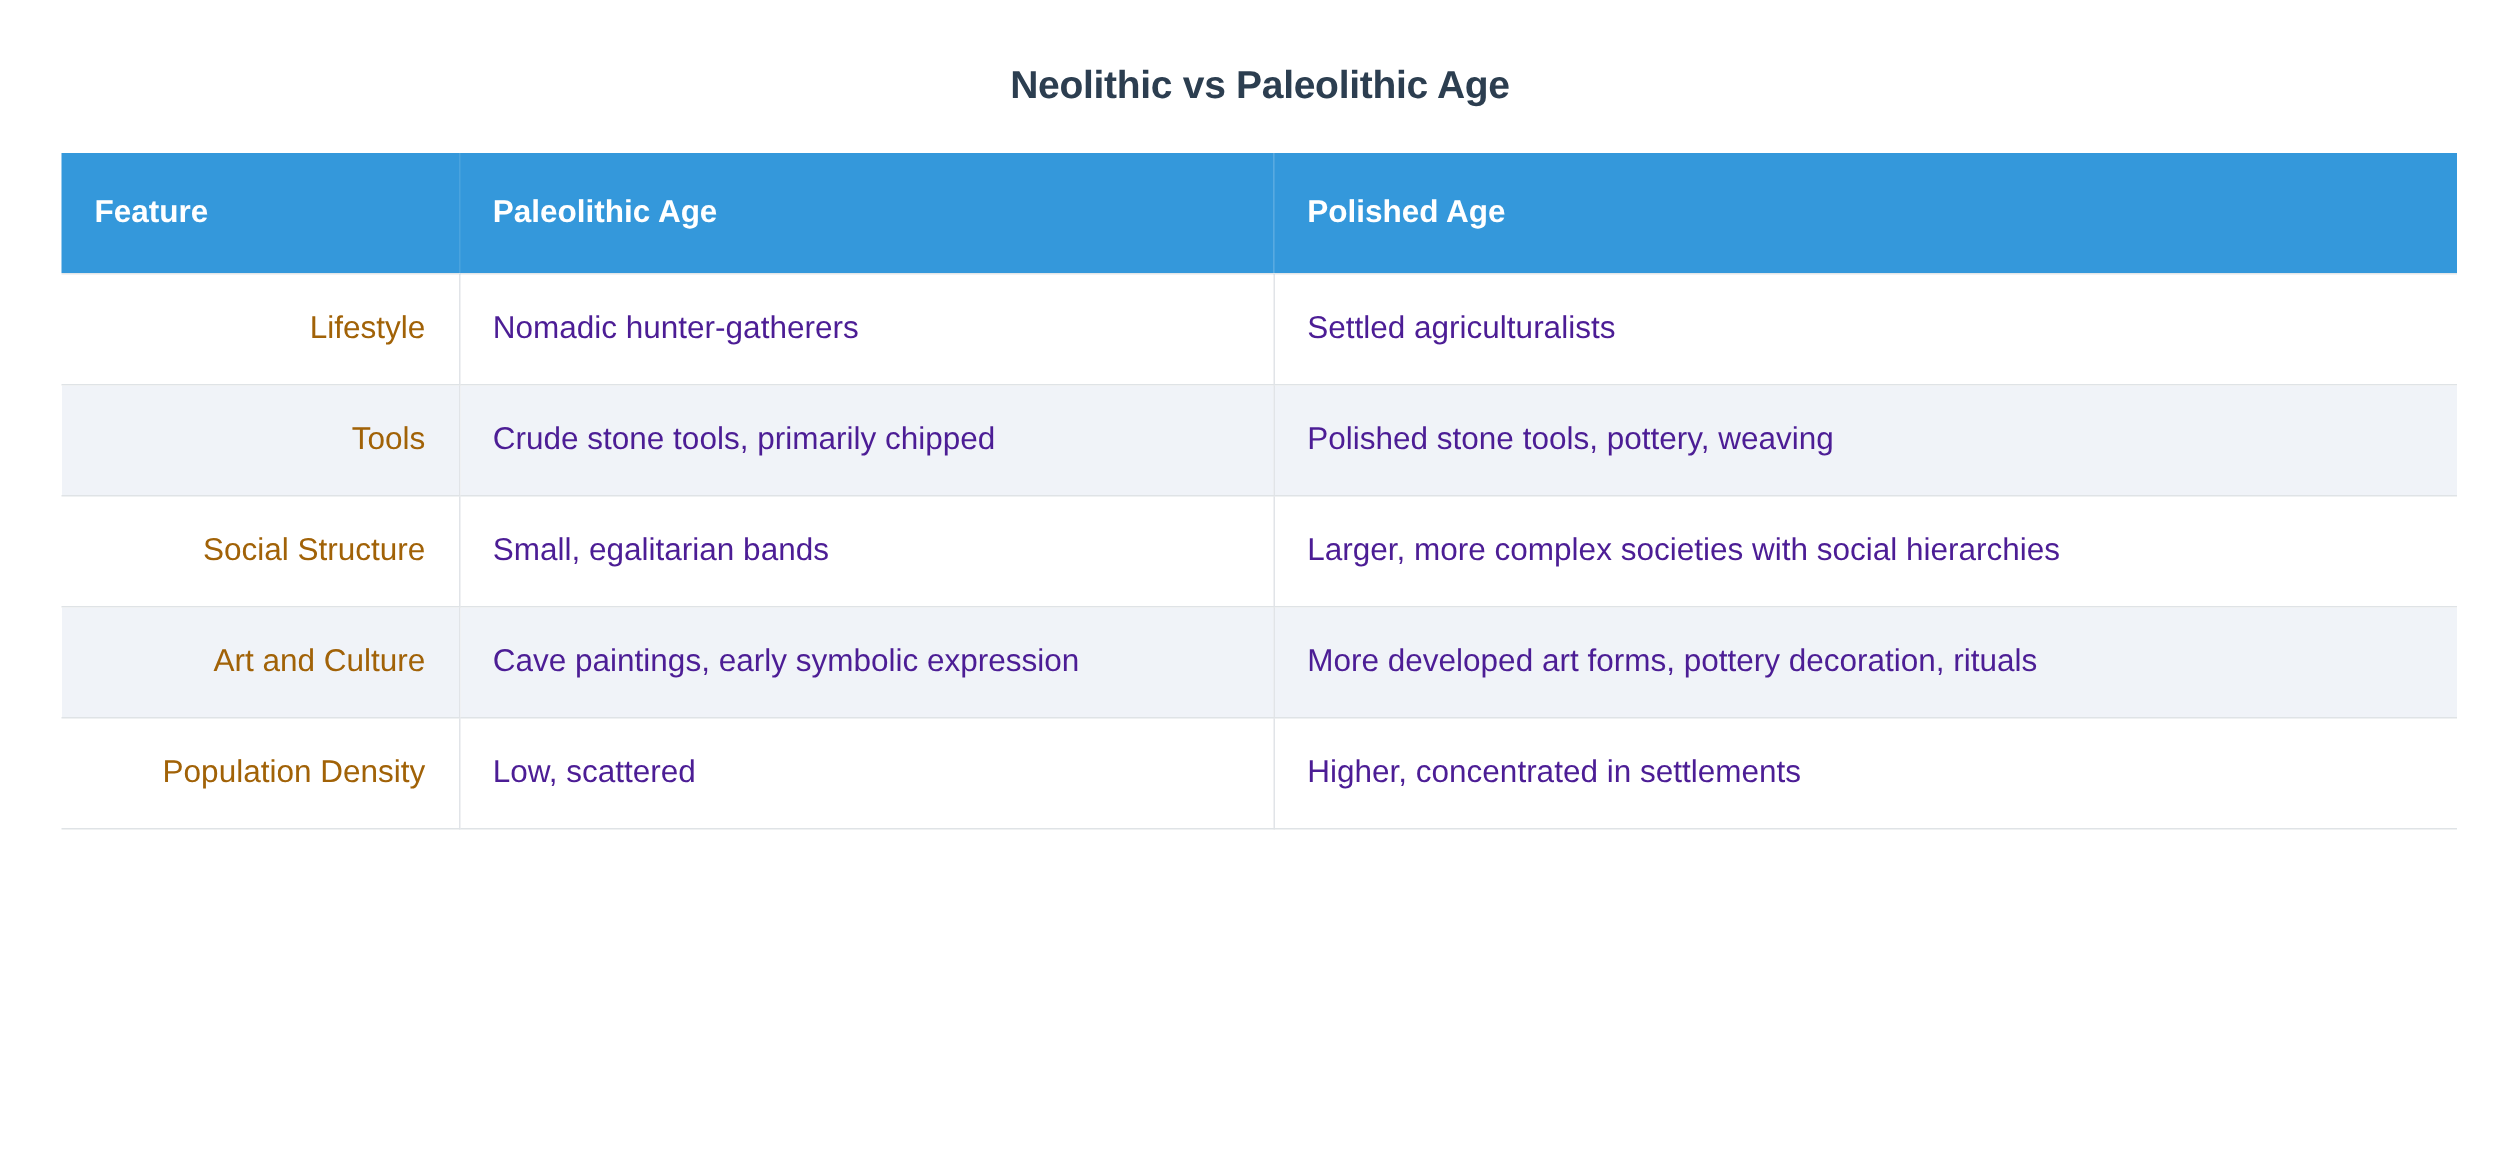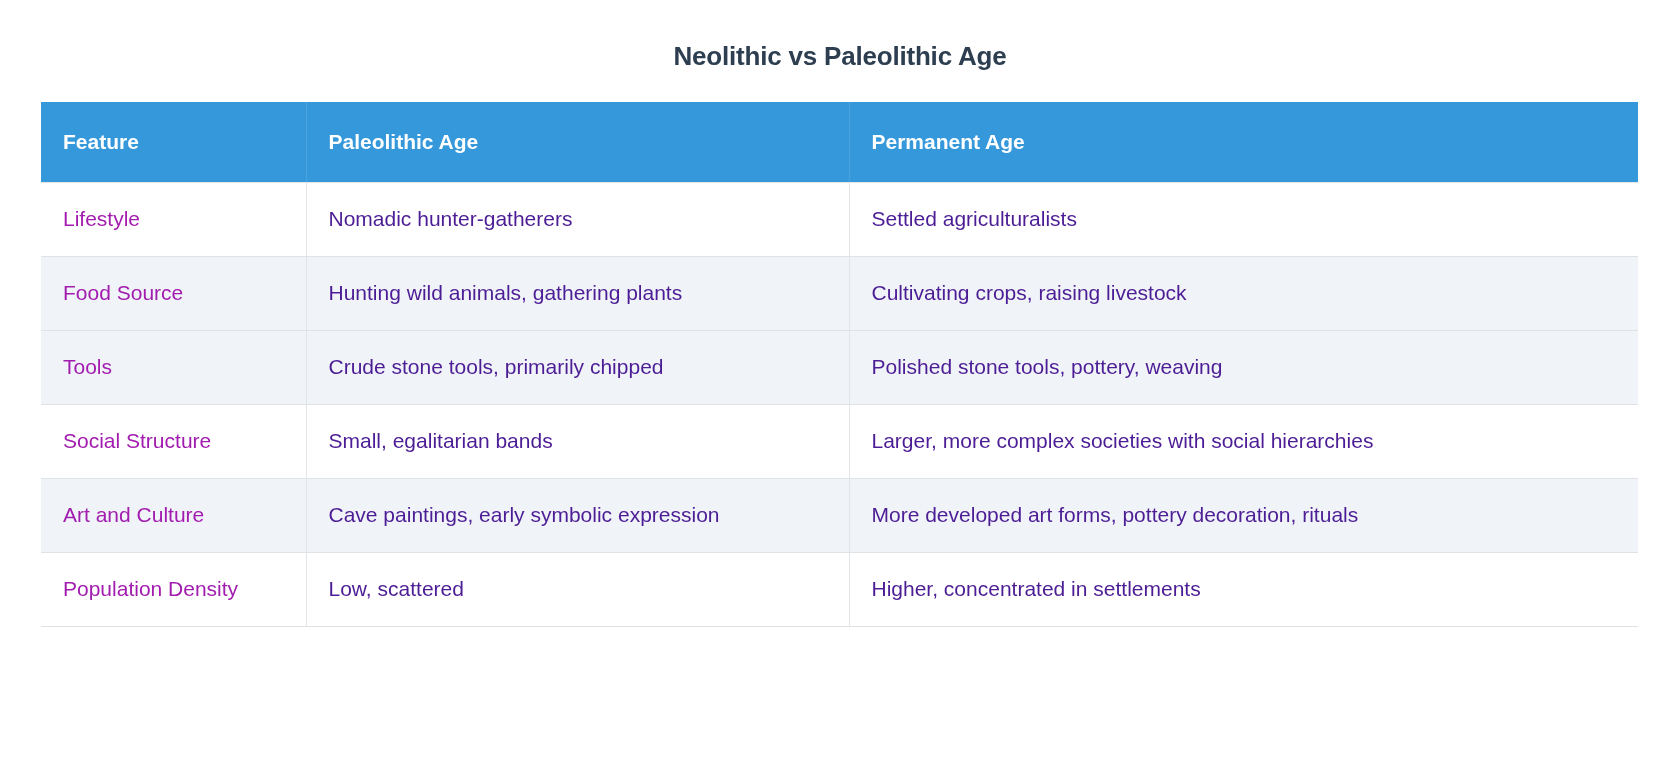--- a/index.html
+++ b/index.html
@@ -82,54 +82,50 @@
     border-right: none;
   }
   tbody tr.data-row.alt td {
     background: #f0f3f8;
   }
   tbody tr.data-row:last-child td {
     border-bottom: 1px solid #dfe3e6;
     margin-top: 15px;
   }
   tbody tr.data-row td.feature-cell {
-    color: #a21caf;
+    color: #a16207;
+    text-align: right;
   }
 </style>
 </head>
 <body>
 
 <div class="page">
 
   <h1 class="page-title">Neolithic vs Paleolithic Age</h1>
 
   <div class="table-wrap">
     <table class="comparison-table">
       <colgroup>
         <col class="c1">
         <col class="c2">
         <col class="c3">
       </colgroup>
       <thead>
         <tr class="header-row">
           <th>Feature</th>
           <th>Paleolithic Age</th>
-          <th>Permanent Age</th>
+          <th>Polished Age</th>
         </tr>
       </thead>
       <tbody>
         <tr class="data-row">
           <td class="feature-cell">Lifestyle</td>
           <td>Nomadic hunter-gatherers</td>
           <td>Settled agriculturalists</td>
-        </tr>
-        <tr class="data-row alt">
-          <td class="feature-cell">Food Source</td>
-          <td>Hunting wild animals, gathering plants</td>
-          <td>Cultivating crops, raising livestock</td>
         </tr>
         <tr class="data-row alt">
           <td class="feature-cell">Tools</td>
           <td>Crude stone tools, primarily chipped</td>
           <td>Polished stone tools, pottery, weaving</td>
         </tr>
         <tr class="data-row">
           <td class="feature-cell">Social Structure</td>
           <td>Small, egalitarian bands</td>
           <td>Larger, more complex societies with social hierarchies</td>

